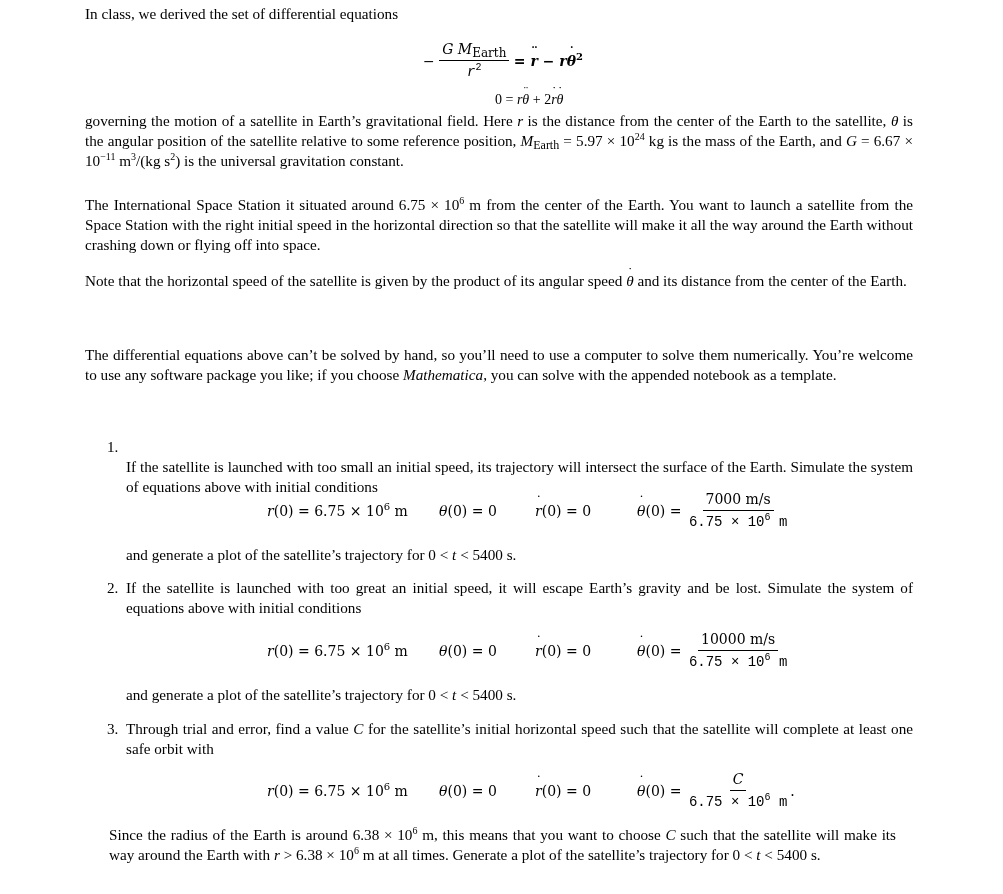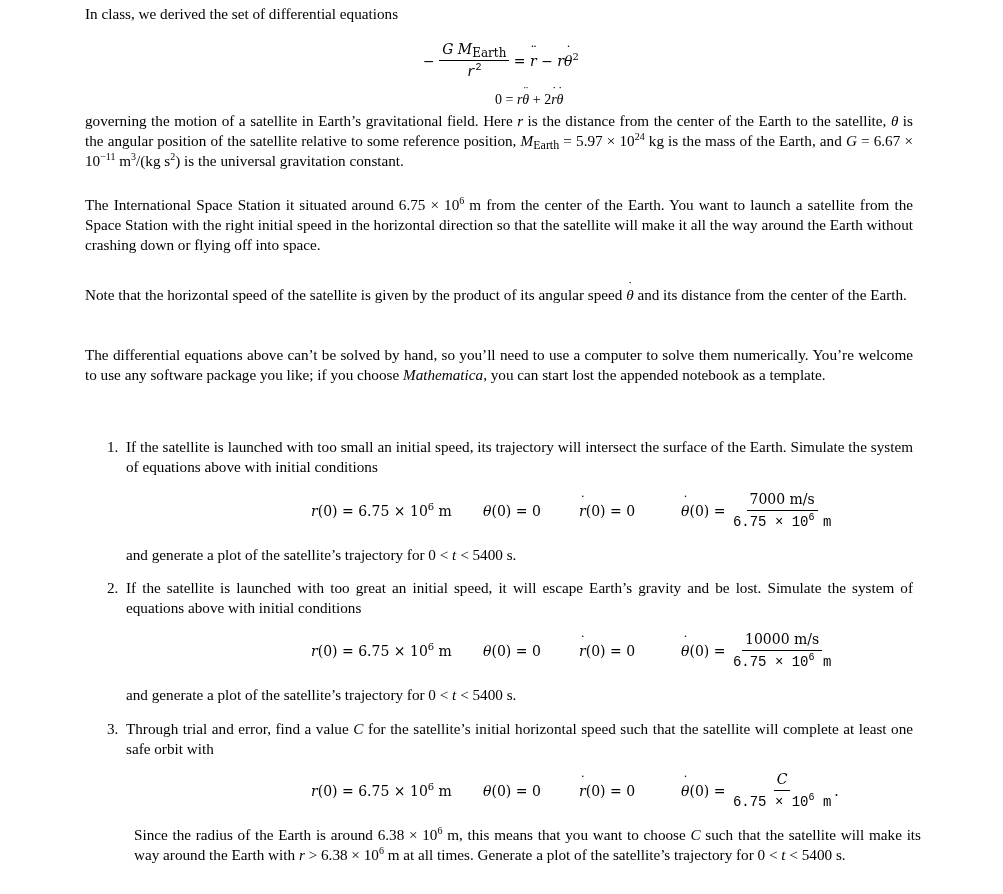--- a/index.html
+++ b/index.html
@@ -17,62 +17,62 @@
     sub { font-size: 12px; line-height: 0; vertical-align: -3px; }
     .frac { display: inline-flex; flex-direction: column; align-items: center; vertical-align: middle; }
     .frac .num { padding: 0 3px 2px 3px; border-bottom: 1px solid #000; line-height: 18px; }
     .frac .den { padding: 2px 3px 0 3px; line-height: 18px; font-family: Liberation Mono, monospace; }
     .dot { position: relative; display: inline-block; }
     .dot::after { content: "\02D9"; position: absolute; left: 50%; top: -9px; transform: translateX(-45%); font-style: normal; font-size: 13px; }
     .ddot::after { content: "\00A8"; position: absolute; left: 50%; top: -9px; transform: translateX(-45%); font-style: normal; font-size: 13px; }
     .ddot { position: relative; display: inline-block; }
     .item-num { position: absolute; left: 0; }
     .eqrow { position: absolute; white-space: nowrap; }
-    .eqrow span.cell { position: absolute; white-space: nowrap; margin-left: 44px; }
+    .eqrow span.cell { position: absolute; white-space: nowrap; }
   </style>
 </head>
 <body>
 
 <div class="page">
 
   <p class="abs" style="top:4px; left:0;">In class, we derived the set of differential equations</p>
 
   <div class="abs m" style="top:40px; left:338px; width:260px; height:72px;">
     <div class="abs" style="left:0; top:0; white-space:nowrap;">
       <span style="vertical-align:middle;">−</span>
       <span class="frac">
         <span class="num"><span class="it">G M</span><sub>Earth</sub></span>
         <span class="den"><span class="it">r</span><sup>2</sup></span>
       </span>
-      <span style="vertical-align:middle;"> = <span class="ddot it">r</span> − <span class="it">r</span><span class="dot it">θ</span><sup>2</sup></span>
+      <span style="vertical-align:middle;font-weight:bold;"> = <span class="ddot it">r</span> − <span class="it">r</span><span class="dot it">θ</span><sup>2</sup></span>
     </div>
     <div class="abs" style="left:72px; top:50px; white-space:nowrap;font-family:Liberation Serif, serif;">
       0 = <span class="it">r</span><span class="ddot it">θ</span> + 2<span class="dot it">r</span><span class="dot it">θ</span>
     </div>
   </div>
 
   <p class="abs" style="top:111px; left:0; width:828px;">
     governing the motion of a satellite in Earth’s gravitational field. Here <span class="it">r</span> is the distance from the center of the Earth to the satellite, <span class="it">θ</span> is the angular position of the satellite relative to some reference position, <span class="it">M</span><sub>Earth</sub> = 5.97 × 10<sup>24</sup> kg is the mass of the Earth, and <span class="it">G</span> = 6.67 × 10<sup>−11</sup> m<sup>3</sup>/(kg s<sup>2</sup>) is the universal gravitation constant.
   </p>
 
   <p class="abs" style="top:195px; left:0; width:828px;">
     The International Space Station it situated around 6.75 × 10<sup>6</sup> m from the center of the Earth. You want to launch a satellite from the Space Station with the right initial speed in the horizontal direction so that the satellite will make it all the way around the Earth without crashing down or flying off into space.
   </p>
 
-  <p class="abs" style="top:285px; left:0; width:828px;">
+  <p class="abs" style="top:271px; left:0; width:828px;">
     Note that the horizontal speed of the satellite is given by the product of its angular speed <span class="dot it">θ</span> and its distance from the center of the Earth.
   </p>
 
   <p class="abs" style="top:345px; left:0; width:828px;">
-    <span>The differential equations above can’t be solved by hand, so you’ll need to use a computer to solve them numerically. You’re welcome to use any software package you like; if you choose </span><em>Mathematica</em><span>, you can start lost the appended notebook as a template.</span>
+    <span>The differential equations above can’t be solved by hand, so you’ll need to use a computer to solve them numerically. You’re welcome to use any software package you like; if you choose </span><em>Mathematica</em><span>, you can solve with the appended notebook as a template.</span>
   </p>
 
   <div class="abs" style="top:437px; left:22px; width:806px;">
     <span class="item-num">1.</span>
-    <p style="margin-left:19px;">If the satellite is launched with too small an initial speed, its trajectory will intersect the surface of the Earth. Simulate the system of equations above with initial conditions</p>
+    <p style="margin-left:19px;margin-top:20px;">If the satellite is launched with too small an initial speed, its trajectory will intersect the surface of the Earth. Simulate the system of equations above with initial conditions</p>
   </div>
   <div class="eqrow m" style="top:490px; left:182px;">
     <span class="cell" style="left:0; top:11px;"><span class="it">r</span>(0) = 6.75 × 10<sup>6</sup> m</span>
     <span class="cell" style="left:172px; top:11px;"><span class="it">θ</span>(0) = 0</span>
     <span class="cell" style="left:268px; top:11px;"><span class="dot it">r</span>(0) = 0</span>
     <span class="cell" style="left:370px; top:0;"><span style="display:inline-block; vertical-align:middle;"><span class="dot it">θ</span>(0) =</span>
       <span class="frac">
           <span class="num">7000 m/s</span>
           <span class="den">6.75 × 10<sup>6</sup> m</span>
         </span></span>
@@ -106,17 +106,17 @@
   <div class="eqrow m" style="top:770px; left:182px;">
     <span class="cell" style="left:0; top:11px;"><span class="it">r</span>(0) = 6.75 × 10<sup>6</sup> m</span>
     <span class="cell" style="left:172px; top:11px;"><span class="it">θ</span>(0) = 0</span>
     <span class="cell" style="left:268px; top:11px;"><span class="dot it">r</span>(0) = 0</span>
     <span class="cell" style="left:370px; top:0;"><span style="display:inline-block; vertical-align:middle;"><span class="dot it">θ</span>(0) =</span>
       <span class="frac">
           <span class="num it">C</span>
           <span class="den">6.75 × 10<sup>6</sup> m</span>
         </span><span style="vertical-align:middle;">.</span></span>
   </div>
-  <p class="abs" style="top:825px; left:49px; width:787px;">
+  <p class="abs" style="top:825px; left:24px; width:787px;">
     Since the radius of the Earth is around 6.38 × 10<sup>6</sup> m, this means that you want to choose <span class="it">C</span> such that the satellite will make its way around the Earth with <span class="it">r</span> &gt; 6.38 × 10<sup>6</sup> m at all times. Generate a plot of the satellite’s trajectory for 0 &lt; <span class="it">t</span> &lt; 5400 s.
   </p>
 
 </div>
 
 </body></html>

